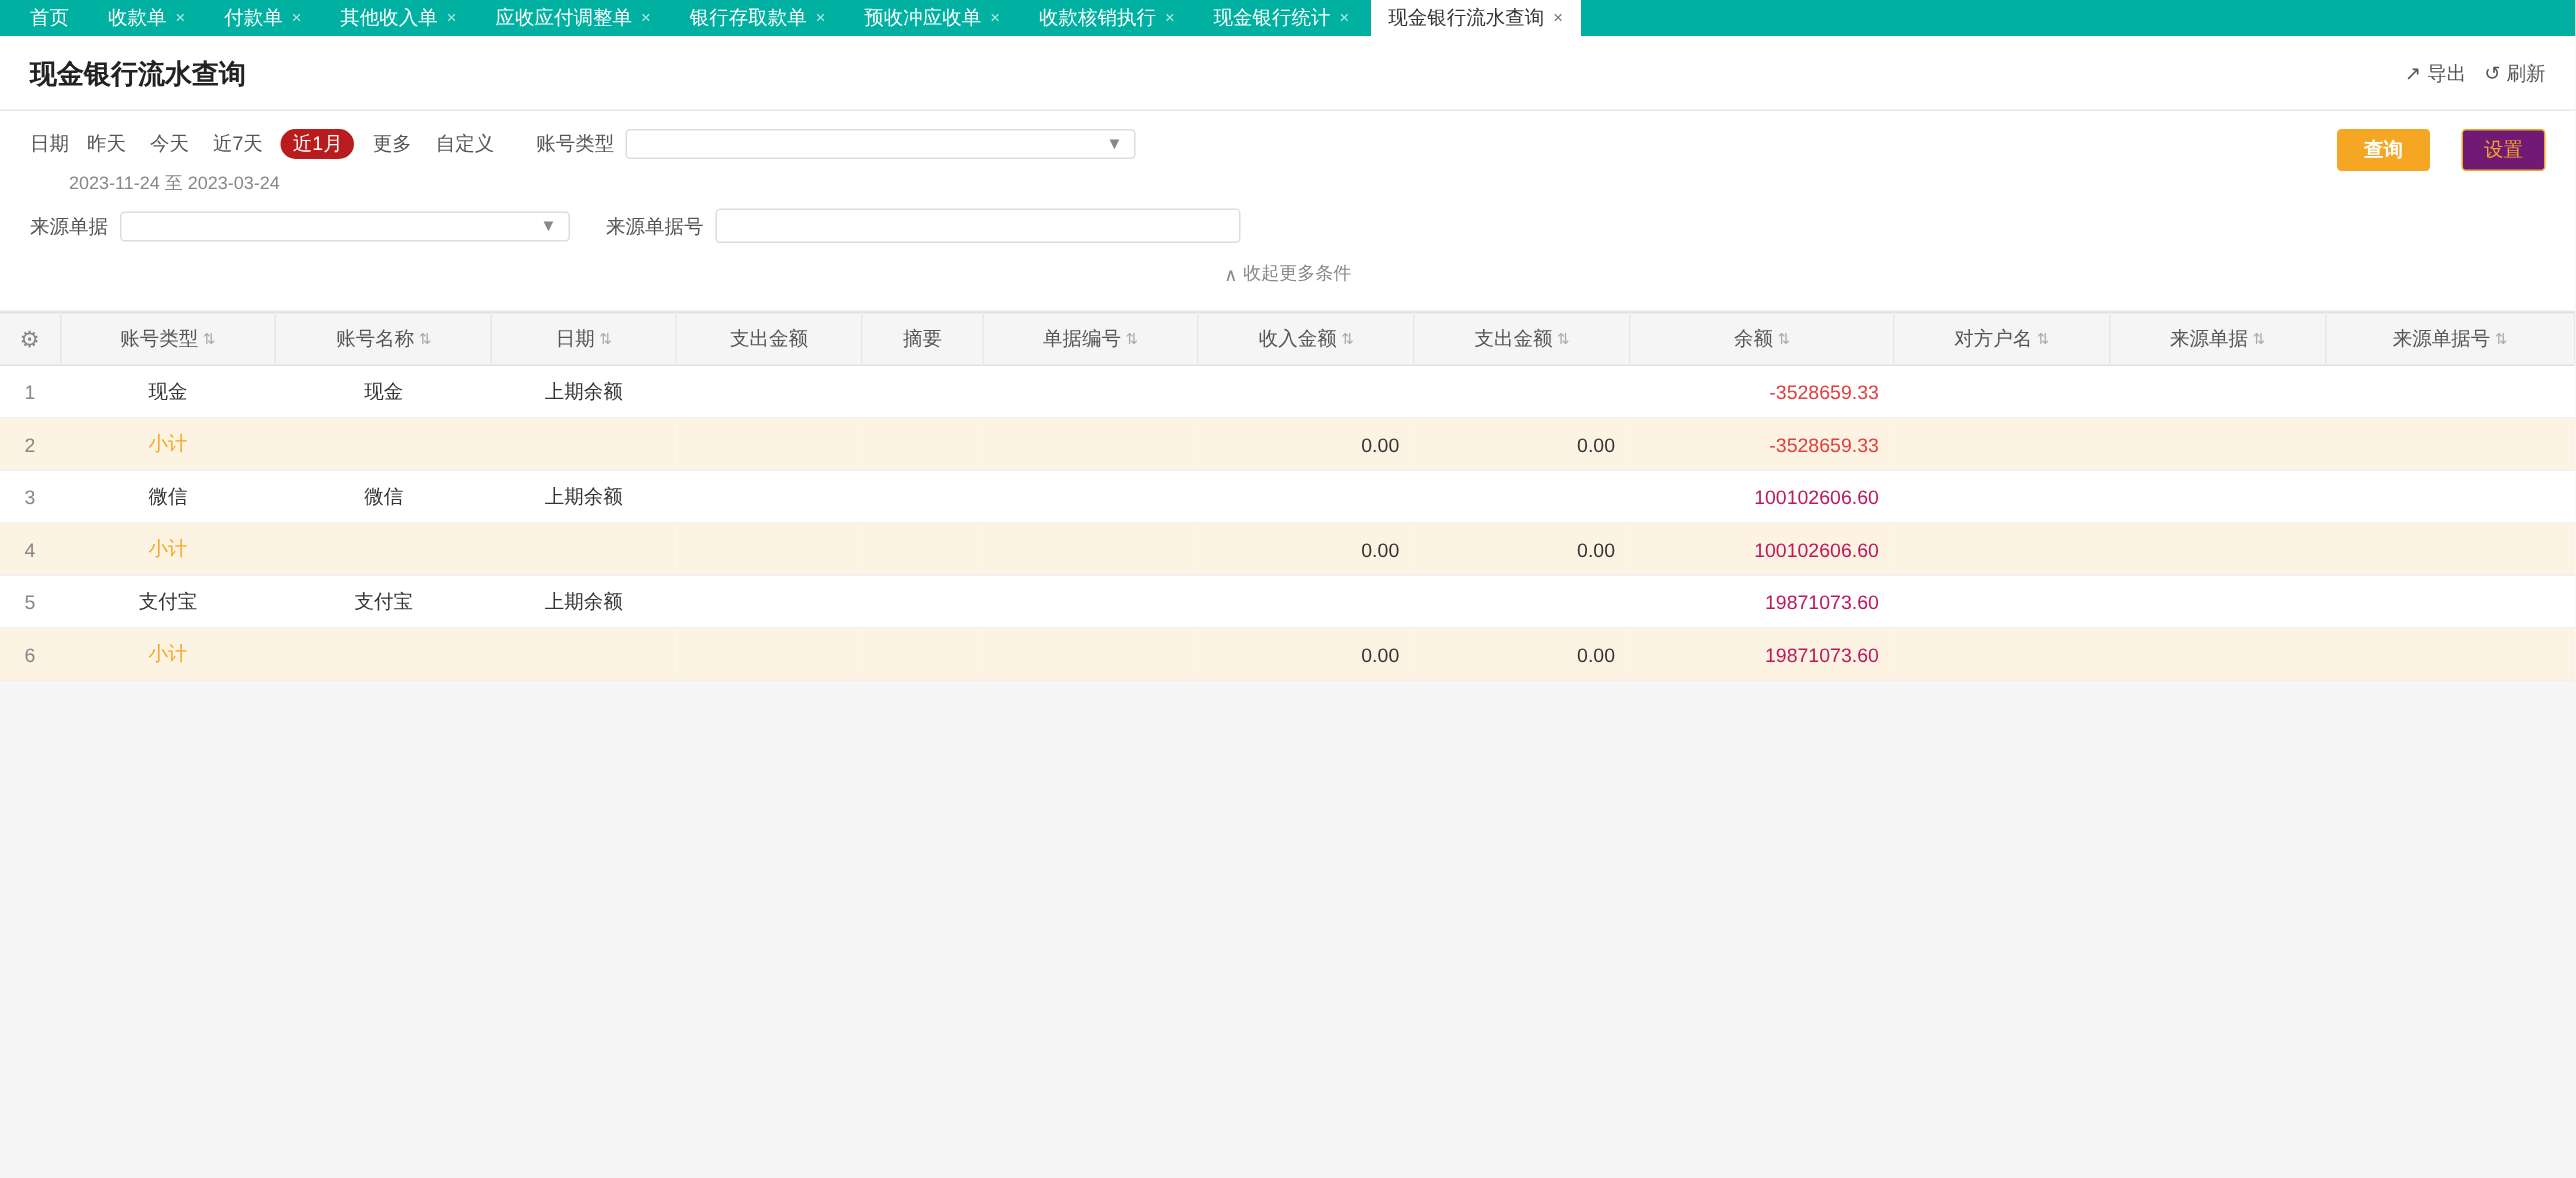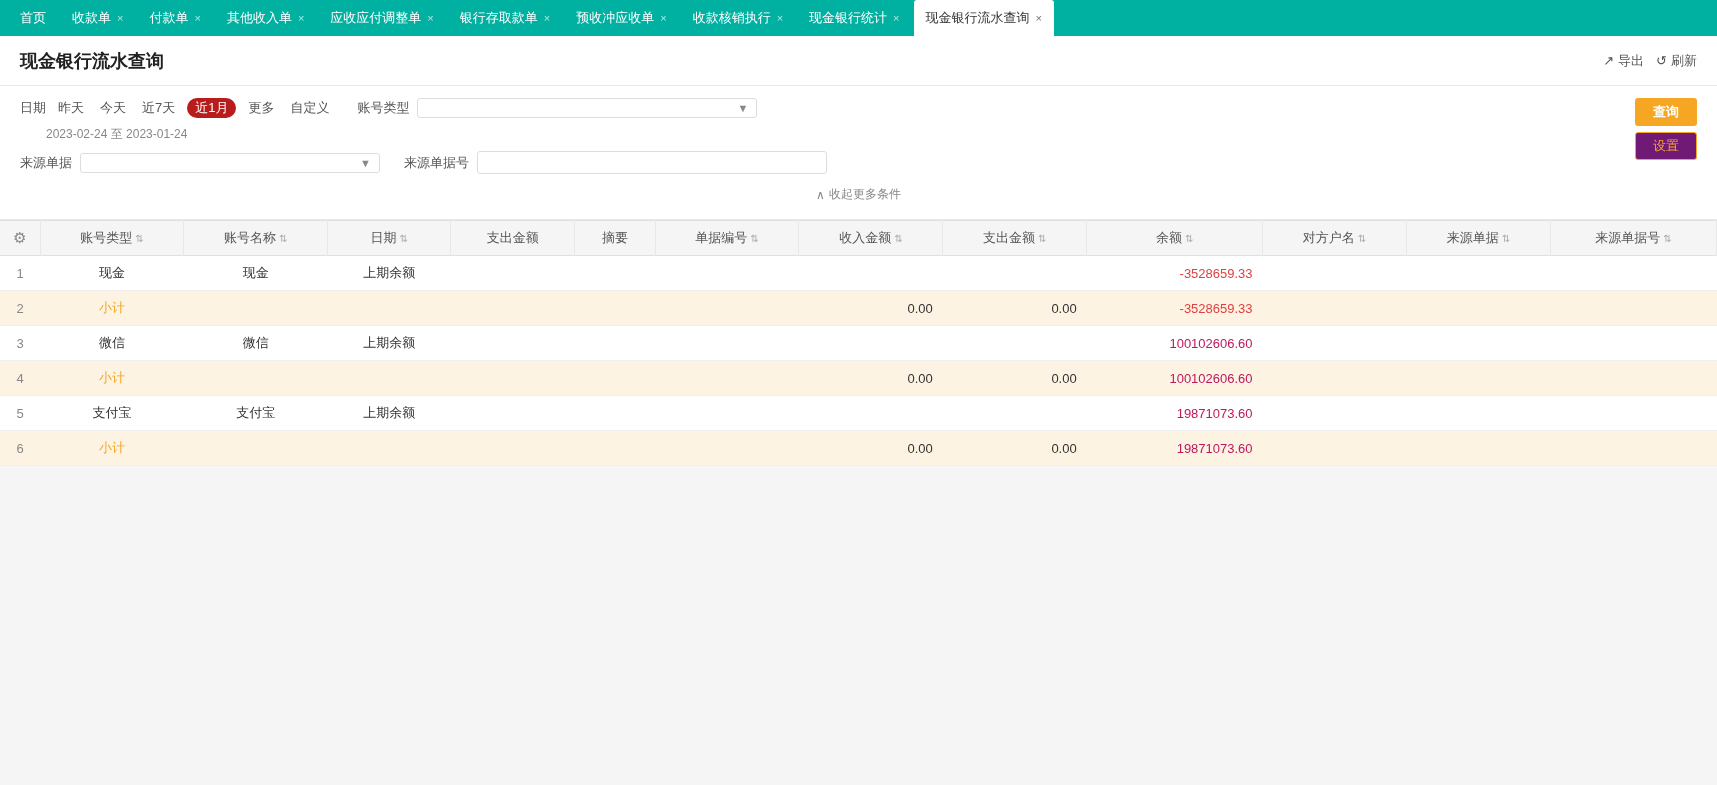--- a/index.html
+++ b/index.html
@@ -3,21 +3,21 @@
   <meta charset="utf-8">
   <style>
     * { margin: 0; padding: 0; box-sizing: border-box; }
     body { font-family: 'Microsoft YaHei', Arial, sans-serif; font-size: 13px; background: #f5f5f5; color: #333; }
 
     
     .top-nav {
       background: #00b0a0;
       display: flex;
       align-items: center;
-      height: 36px;
+      height: 24px;
       padding: 0 8px;
       gap: 2px;
     }
     .nav-tab {
       display: flex;
       align-items: center;
       padding: 0 12px;
       height: 36px;
       color: #fff;
       font-size: 13px;
@@ -145,22 +145,22 @@
       color: #f5a623;
       border: 1px solid #f5a623;
       border-radius: 3px;
       padding: 4px 14px;
       cursor: pointer;
       font-size: 13px;
     }
 
     .filter-actions {
       display: flex;
-      flex-direction: column;
-      gap: 6px;
+      flex-direction: row;
+      gap: 21px;
       margin-left: auto;
     }
 
     .collapse-bar {
       display: flex;
       align-items: center;
       justify-content: center;
       padding: 4px 0;
       color: #888;
       font-size: 12px;
@@ -301,21 +301,21 @@
           </div>
         </div>
         <div class="filter-item" style="flex:1; max-width:400px;">
           <span class="filter-label">账号类型</span>
           <div class="filter-select" style="flex:1;">
             <span></span>
             <span class="chevron-down">▼</span>
           </div>
         </div>
       </div>
-      <div style="font-size:12px; color:#888; margin-left: 26px; margin-bottom: 8px;">2023-02-24 至 2023-01-24</div>
+      <div style="font-size:12px; color:#888; margin-left: 26px; margin-bottom: 8px;">2023-11-24 至 2023-03-24</div>
       <div class="filter-row">
         <div class="filter-item">
           <span class="filter-label">来源单据</span>
           <div class="filter-select" style="min-width:300px;">
             <span></span>
             <span class="chevron-down">▼</span>
           </div>
         </div>
         <div class="filter-item" style="flex:1;">
           <span class="filter-label">来源单据号</span>

